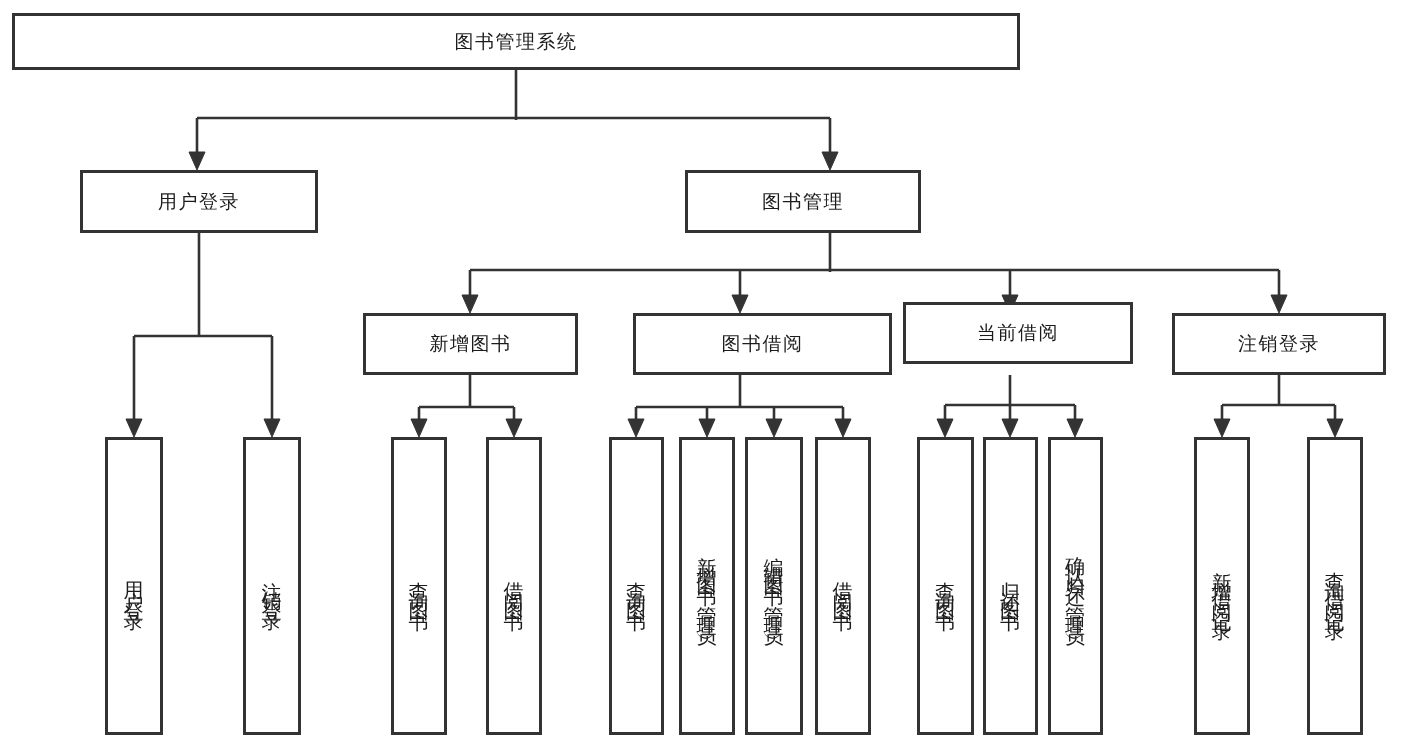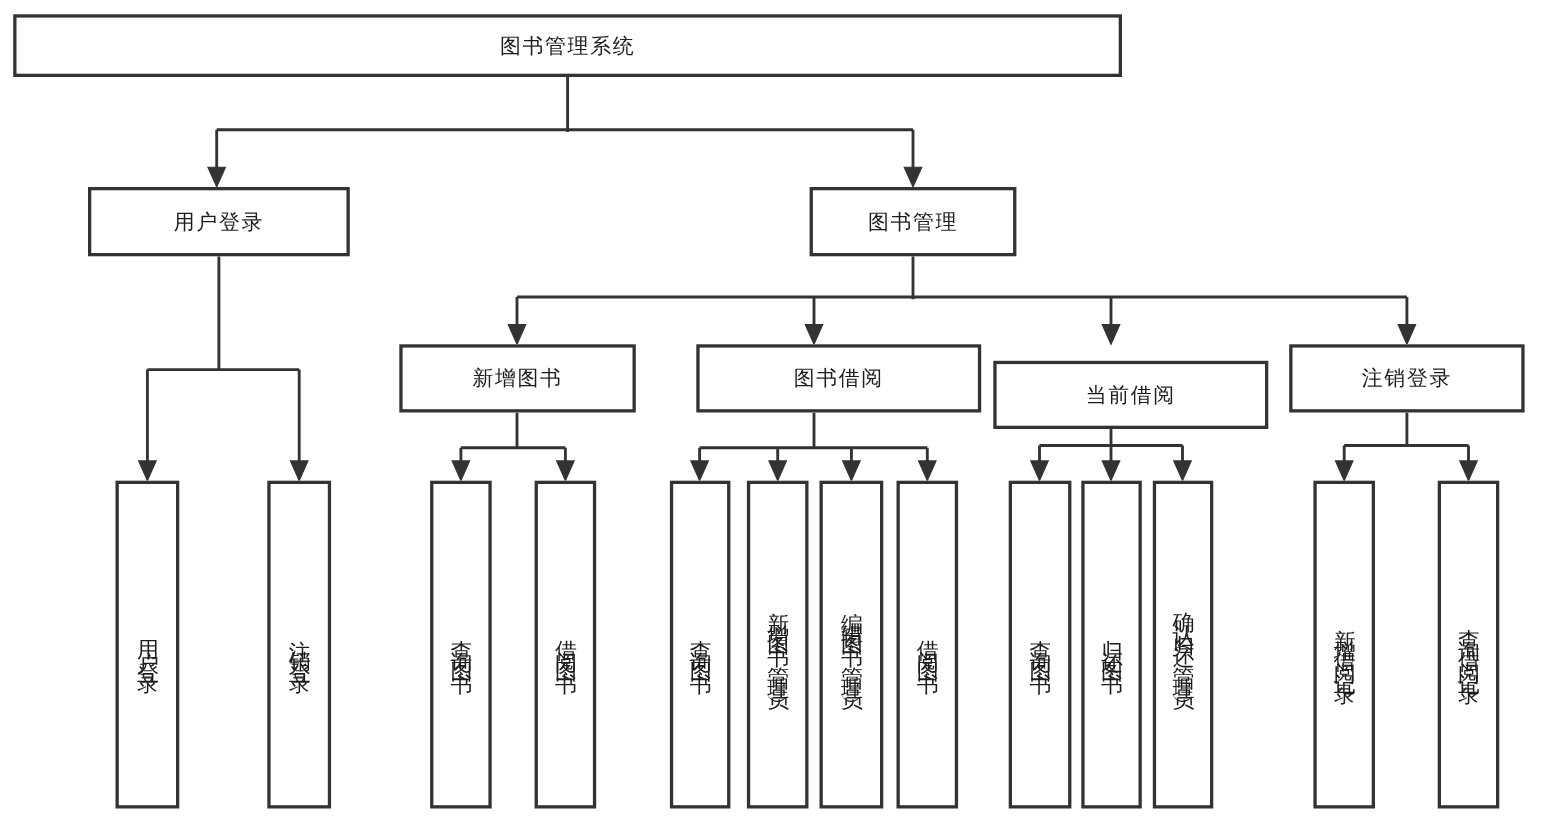--- a/index.html
+++ b/index.html
@@ -105,25 +105,25 @@
     <polygon class="arrowhead" points="1067,419 1083,419 1075,437"></polygon>
 
     <path class="wire" d="M1279 375 V405 M1222 405 H1335 M1222 405 V423 M1335 405 V423"></path>
     <polygon class="arrowhead" points="1214,419 1230,419 1222,437"></polygon>
     <polygon class="arrowhead" points="1327,419 1343,419 1335,437"></polygon>
   </svg>
 
   <div class="box" style="left:12px;top:13px;width:1008px;height:57px">图书管理系统</div>
 
   <div class="box" style="left:80px;top:170px;width:238px;height:63px">用户登录</div>
-  <div class="box" style="left:736px;top:170px;width:188px;height:63px">图书管理</div>
+  <div class="box" style="left:685px;top:170px;width:236px;height:63px">图书管理</div>
 
   <div class="box" style="left:363px;top:313px;width:215px;height:62px">新增图书</div>
   <div class="box" style="left:633px;top:313px;width:259px;height:62px">图书借阅</div>
-  <div class="box" style="left:903px;top:328px;width:250px;height:62px">当前借阅</div>
+  <div class="box" style="left:903px;top:302px;width:230px;height:62px">当前借阅</div>
   <div class="box" style="left:1172px;top:313px;width:214px;height:62px">注销登录</div>
 
   <div class="box leaf" style="left:105px;top:437px;width:58px;height:298px">用户登录</div>
   <div class="box leaf" style="left:243px;top:437px;width:58px;height:298px">注销登录</div>
 
   <div class="box leaf" style="left:391px;top:437px;width:56px;height:298px">查询图书</div>
   <div class="box leaf" style="left:486px;top:437px;width:56px;height:298px">借阅图书</div>
 
   <div class="box leaf" style="left:609px;top:437px;width:55px;height:298px">查询图书</div>
   <div class="box leaf" style="left:679px;top:437px;width:56px;height:298px">新增图书（管理员）</div>

